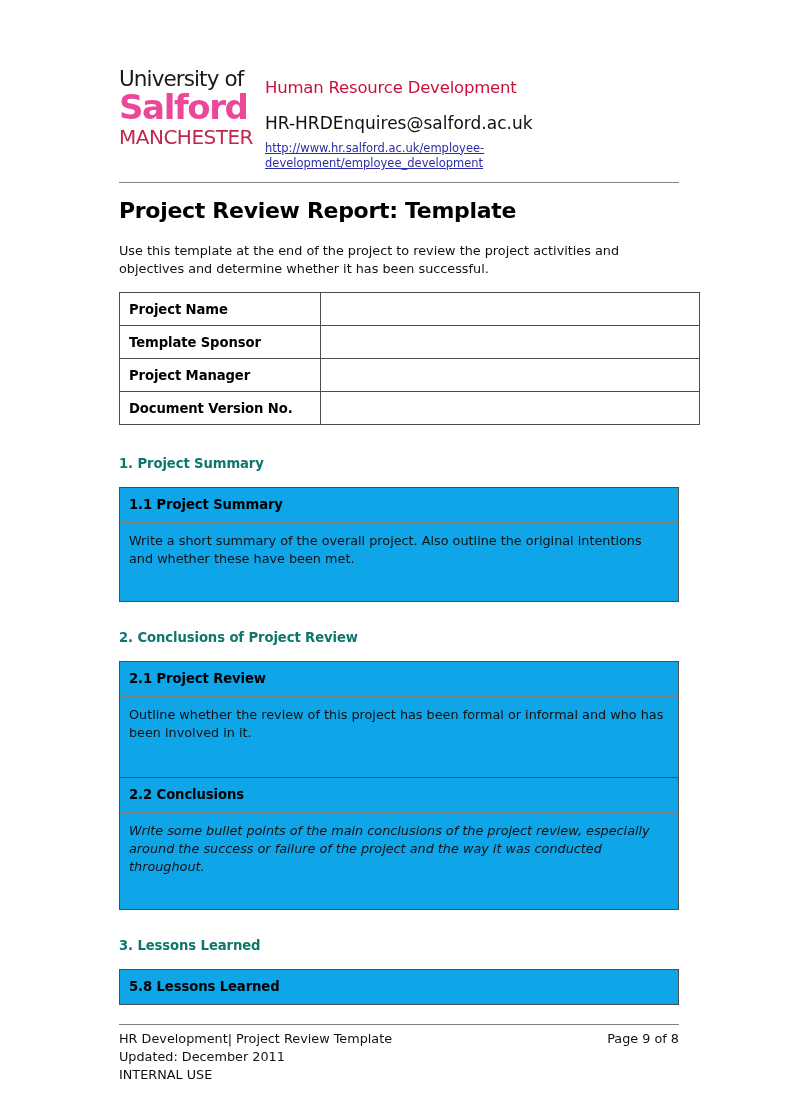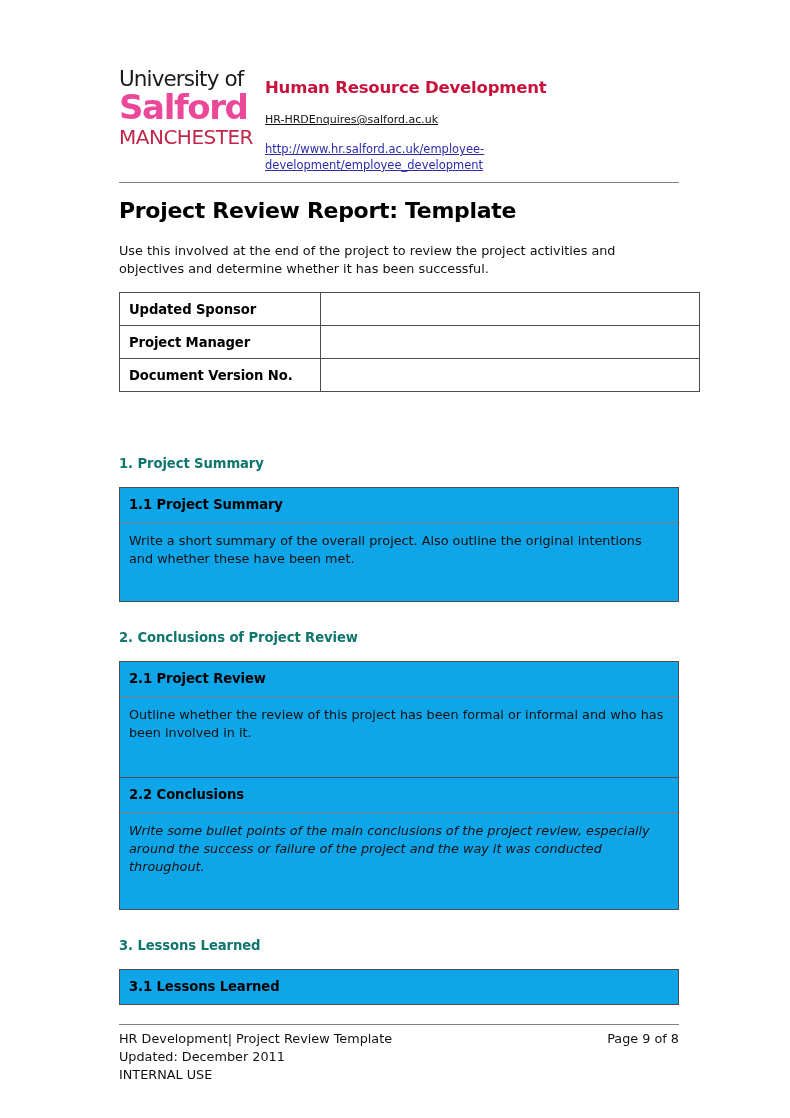--- a/index.html
+++ b/index.html
@@ -69,32 +69,31 @@
   }
 
   .header-right {
     position: absolute;
     left: 146px;
     top: 11px;
     width: 410px;
   }
   .hrd-title {
     font-size: 16.5px;
-    font-weight: 700;
+    font-weight: 400;
     color: #c8123c;
     letter-spacing: -0.2px;
     margin: 0 0 16px 0;
     line-height: 1.1;
   }
   .hrd-email {
-    font-size: 11px;
+    font-size: 17px;
     color: #111111;
-    margin: 0 0 16px 0;
+    margin: 0 0 7px 0;
     line-height: 1.2;
-    text-decoration: underline;
   }
   .hrd-url {
     font-size: 11.5px;
     color: #2c2ca8;
     text-decoration: underline;
     line-height: 1.35;
     display: block;
     width: 250px;
     word-break: break-word;
   }
@@ -249,26 +248,30 @@
       <div class="hrd-email">HR-HRDEnquires@salford.ac.uk</div>
       <a class="hrd-url" href="#">http://www.hr.salford.ac.uk/employee-development/employee_development</a>
     </div>
 
   </div>
 
   <div class="header-rule"></div>
 
   <h1 class="doc-title">Project Review Report: Template</h1>
 
-  <div class="intro">Use this involved at the end of the project to review the project activities and objectives and determine whether it has been successful.</div>
+  <div class="intro">Use this template at the end of the project to review the project activities and objectives and determine whether it has been successful.</div>
 
   <table class="info-table">
     <tbody>
       <tr>
-        <td class="label">Updated Sponsor</td>
+        <td class="label">Project Name</td>
+        <td class="value"></td>
+      </tr>
+      <tr>
+        <td class="label">Template Sponsor</td>
         <td class="value"></td>
       </tr>
       <tr>
         <td class="label">Project Manager</td>
         <td class="value"></td>
       </tr>
       <tr>
         <td class="label">Document Version No.</td>
         <td class="value"></td>
       </tr>
@@ -287,21 +290,21 @@
   <div class="box" id="box-2">
     <div class="box-header">2.1 Project Review</div>
     <div class="box-body body-2-1">Outline whether the review of this project has been formal or informal and who has been involved in it.</div>
     <div class="box-header hdr-2-2">2.2 Conclusions</div>
     <div class="box-body body-2-2 italic">Write some bullet points of the main conclusions of the project review, especially around the success or failure of the project and the way it was conducted throughout.</div>
   </div>
 
   <div class="sec-heading" id="sec3-heading">3. Lessons Learned</div>
 
   <div class="box" id="box-3-1">
-    <div class="box-header" style="border-bottom:none;">3.1 Lessons Learned</div>
+    <div class="box-header" style="border-bottom:none;">5.8 Lessons Learned</div>
   </div>
 
   <div class="footer-rule"></div>
 
   <div class="footer">
     <span class="footer-row">HR Development| Project Review Template</span>
     <span class="footer-row">Updated: December 2011</span>
     <span class="footer-row">INTERNAL USE</span>
     <span class="footer-page">Page 9 of 8</span>
   </div>

